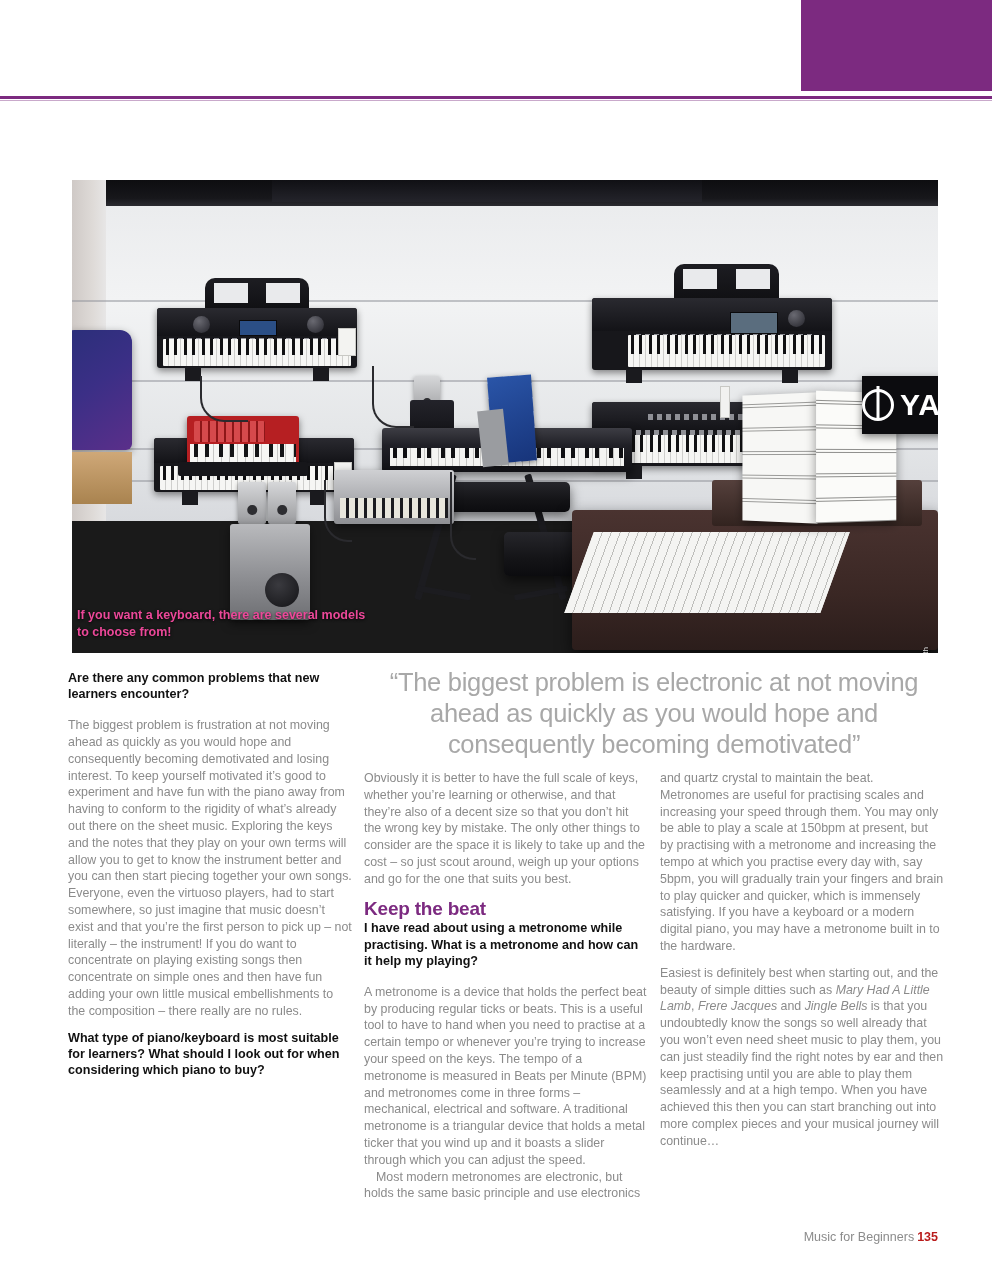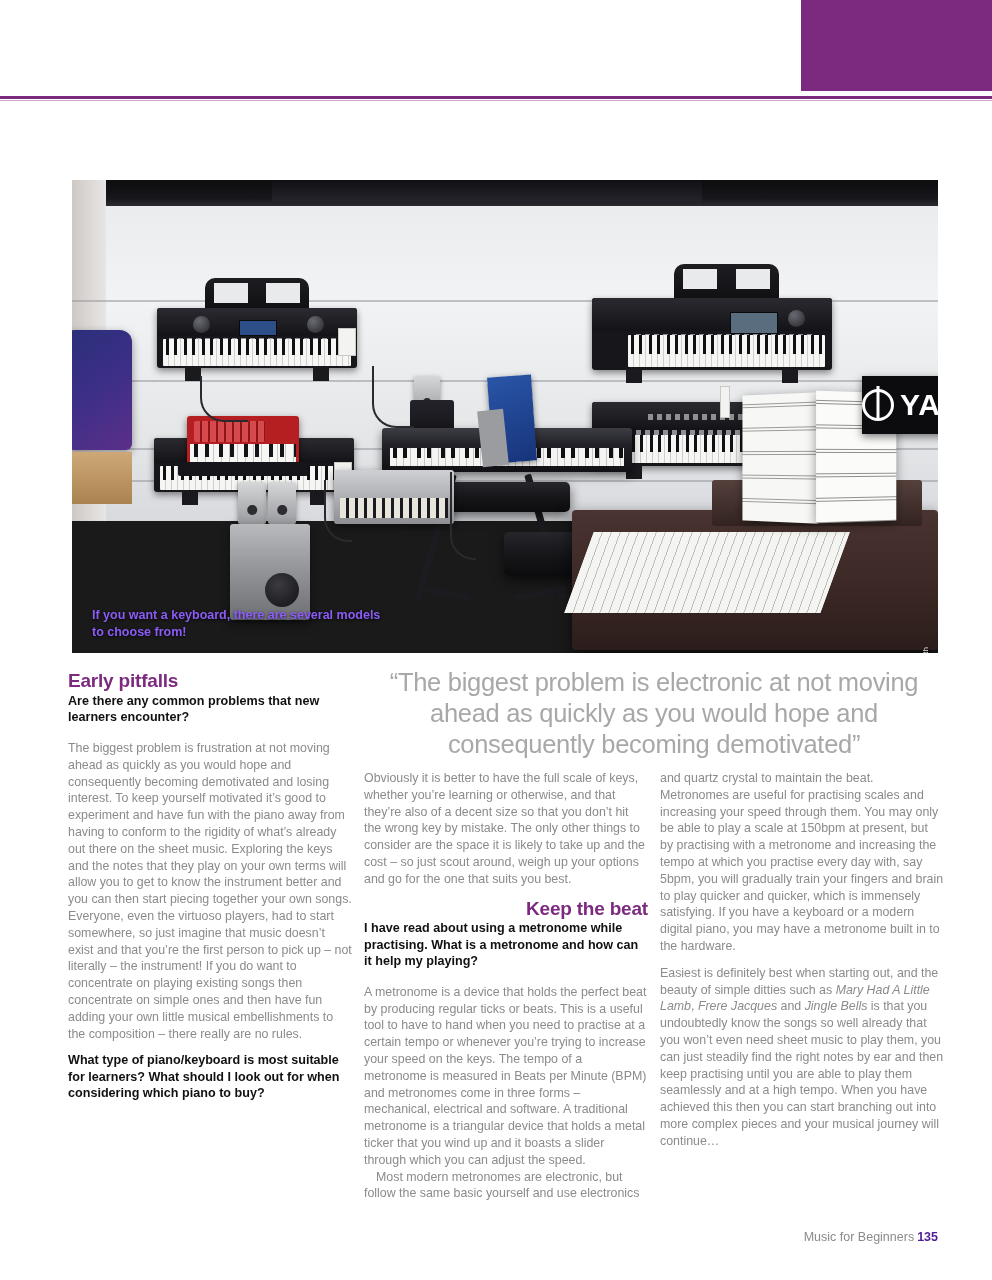--- a/index.html
+++ b/index.html
@@ -134,22 +134,22 @@
   .ytuning:before { content:""; position:absolute; left:50%; top:-6px; width:3px; height:34px;
            background:#fff; transform:translateX(-50%) rotate(0deg); }
 
   .bag { position:absolute; background: linear-gradient(145deg,#2b2f7a 0%, #3b2f86 45%, #5b2f8a 100%);
          border-radius:6px 12px 6px 6px; box-shadow:0 3px 8px rgba(0,0,0,.4); }
   .box { position:absolute; background: linear-gradient(180deg,#cfa878,#a9834f); }
   .cable { position:absolute; border-left:2px solid #2a2a2e; border-bottom:2px solid #2a2a2e;
          border-radius:0 0 0 24px; }
 
   .photo-caption {
-    position: absolute; left: 20px; bottom: 12px;
-    color: #8b5cf6; font-size: 12.5px; font-weight: bold; line-height: 1.35;
+    position: absolute; left: 5px; bottom: 12px;
+    color: #ec4899; font-size: 12.5px; font-weight: bold; line-height: 1.35;
     text-shadow: 0 1px 3px rgba(0,0,0,.85);
     max-width: 300px;
   }
   .photo-credit {
     position: absolute; right: 2px; bottom: 6px;
     color: #e8e8e8; font-size: 7.5px; letter-spacing: .2px;
     transform-origin: right bottom;
     transform: rotate(-90deg) translateY(-6px);
     white-space: nowrap;
     text-shadow: 0 1px 2px rgba(0,0,0,.8);
@@ -169,40 +169,40 @@
   }
   .standfirst {
     color: #111; font-size: 12.6px; font-weight: bold;
     line-height: 1.28; margin: 0 0 15px 0;
   }
   p.body {
     color: #8b8b8b; font-size: 12.4px; line-height: 1.355;
     margin: 0 0 10px 0; text-align: left;
   }
   p.body.indent { text-indent: 12px; margin-top: -10px; }
-  h2.sec.spaced { margin-top: 4px; text-align: right; }
+  h2.sec.spaced { margin-top: 4px; }
   em.title { font-style: italic; }
 
   
   .pullquote {
     position: absolute;
     left: 366px; top: 667px; width: 576px;
     text-align: center;
     color: #a8a8a8;
     font-size: 25.5px;
     line-height: 1.21;
     letter-spacing: -.3px;
   }
 
   
   .footer {
     position: absolute; right: 54px; bottom: 36px;
     font-size: 12.5px; color: #8b8b8b;
   }
-  .footer .pg { color: #4c1d95; font-weight: bold; margin-left: 3px; }
+  .footer .pg { color: #b91c1c; font-weight: bold; margin-left: 3px; }
 </style>
 </head>
 <body>
 
 <div class="purple-block"></div>
 <div class="top-rule"></div>
 <div class="top-rule-thin"></div>
 
 <div class="photo">
   <div class="ph-wall"></div>
@@ -313,34 +313,33 @@
   <div class="cable" style="left:252px; top:300px; width:26px; height:60px;"></div>
   <div class="cable" style="left:378px; top:292px; width:24px; height:86px;"></div>
 
   <div class="photo-caption">If you want a keyboard, there are several models to choose from!</div>
   <div class="photo-credit">Location courtesy of Music Is Life, Bournemouth</div>
 </div>
 
 <div class="pullquote">“The biggest problem is electronic at not moving ahead as quickly as you would hope and consequently becoming demotivated”</div>
 
 <div class="col" id="col1">
-  <h2 class="sec">Early pitfalls</h2>
   <p class="standfirst">Are there any common problems that new learners encounter?</p>
   <p class="body">The biggest problem is frustration at not moving ahead as quickly as you would hope and consequently becoming demotivated and losing interest. To keep yourself motivated it’s good to experiment and have fun with the piano away from having to conform to the rigidity of what’s already out there on the sheet music. Exploring the keys and the notes that they play on your own terms will allow you to get to know the instrument better and you can then start piecing together your own songs. Everyone, even the virtuoso players, had to start somewhere, so just imagine that music doesn’t exist and that you’re the first person to pick up – not literally – the instrument! If you do want to concentrate on playing existing songs then concentrate on simple ones and then have fun adding your own little musical embellishments to the composition – there really are no rules.</p>
 
   <p class="standfirst">What type of piano/keyboard is most suitable for learners? What should I look out for when considering which piano to buy?</p>
 </div>
 
 <div class="col" id="col2">
   <p class="body">Obviously it is better to have the full scale of keys, whether you’re learning or otherwise, and that they’re also of a decent size so that you don’t hit the wrong key by mistake. The only other things to consider are the space it is likely to take up and the cost – so just scout around, weigh up your options and go for the one that suits you best.</p>
 
   <h2 class="sec spaced">Keep the beat</h2>
   <p class="standfirst">I have read about using a metronome while practising. What is a metronome and how can it help my playing?</p>
   <p class="body">A metronome is a device that holds the perfect beat by producing regular ticks or beats. This is a useful tool to have to hand when you need to practise at a certain tempo or whenever you’re trying to increase your speed on the keys. The tempo of a metronome is measured in Beats per Minute (BPM) and metronomes come in three forms – mechanical, electrical and software. A traditional metronome is a triangular device that holds a metal ticker that you wind up and it boasts a slider through which you can adjust the speed.</p>
-  <p class="body indent">Most modern metronomes are electronic, but follow the same basic yourself and use electronics</p>
+  <p class="body indent">Most modern metronomes are electronic, but holds the same basic principle and use electronics</p>
 </div>
 
 <div class="col" id="col3">
   <p class="body">and quartz crystal to maintain the beat. Metronomes are useful for practising scales and increasing your speed through them. You may only be able to play a scale at 150bpm at present, but by practising with a metronome and increasing the tempo at which you practise every day with, say 5bpm, you will gradually train your fingers and brain to play quicker and quicker, which is immensely satisfying. If you have a keyboard or a modern digital piano, you may have a metronome built in to the hardware.</p>
 
   <p class="body"><span>Easiest is definitely best when starting out, and the beauty of simple ditties such as </span><em class="title">Mary Had A Little Lamb</em><span>, </span><em class="title">Frere Jacques</em><span> and </span><em class="title">Jingle Bells</em><span> is that you undoubtedly know the songs so well already that you won’t even need sheet music to play them, you can just steadily find the right notes by ear and then keep practising until you are able to play them seamlessly and at a high tempo. When you have achieved this then you can start branching out into more complex pieces and your musical journey will continue…</span></p>
 </div>
 
 <div class="footer">
   <span>Music for Beginners</span><span class="pg">135</span>

